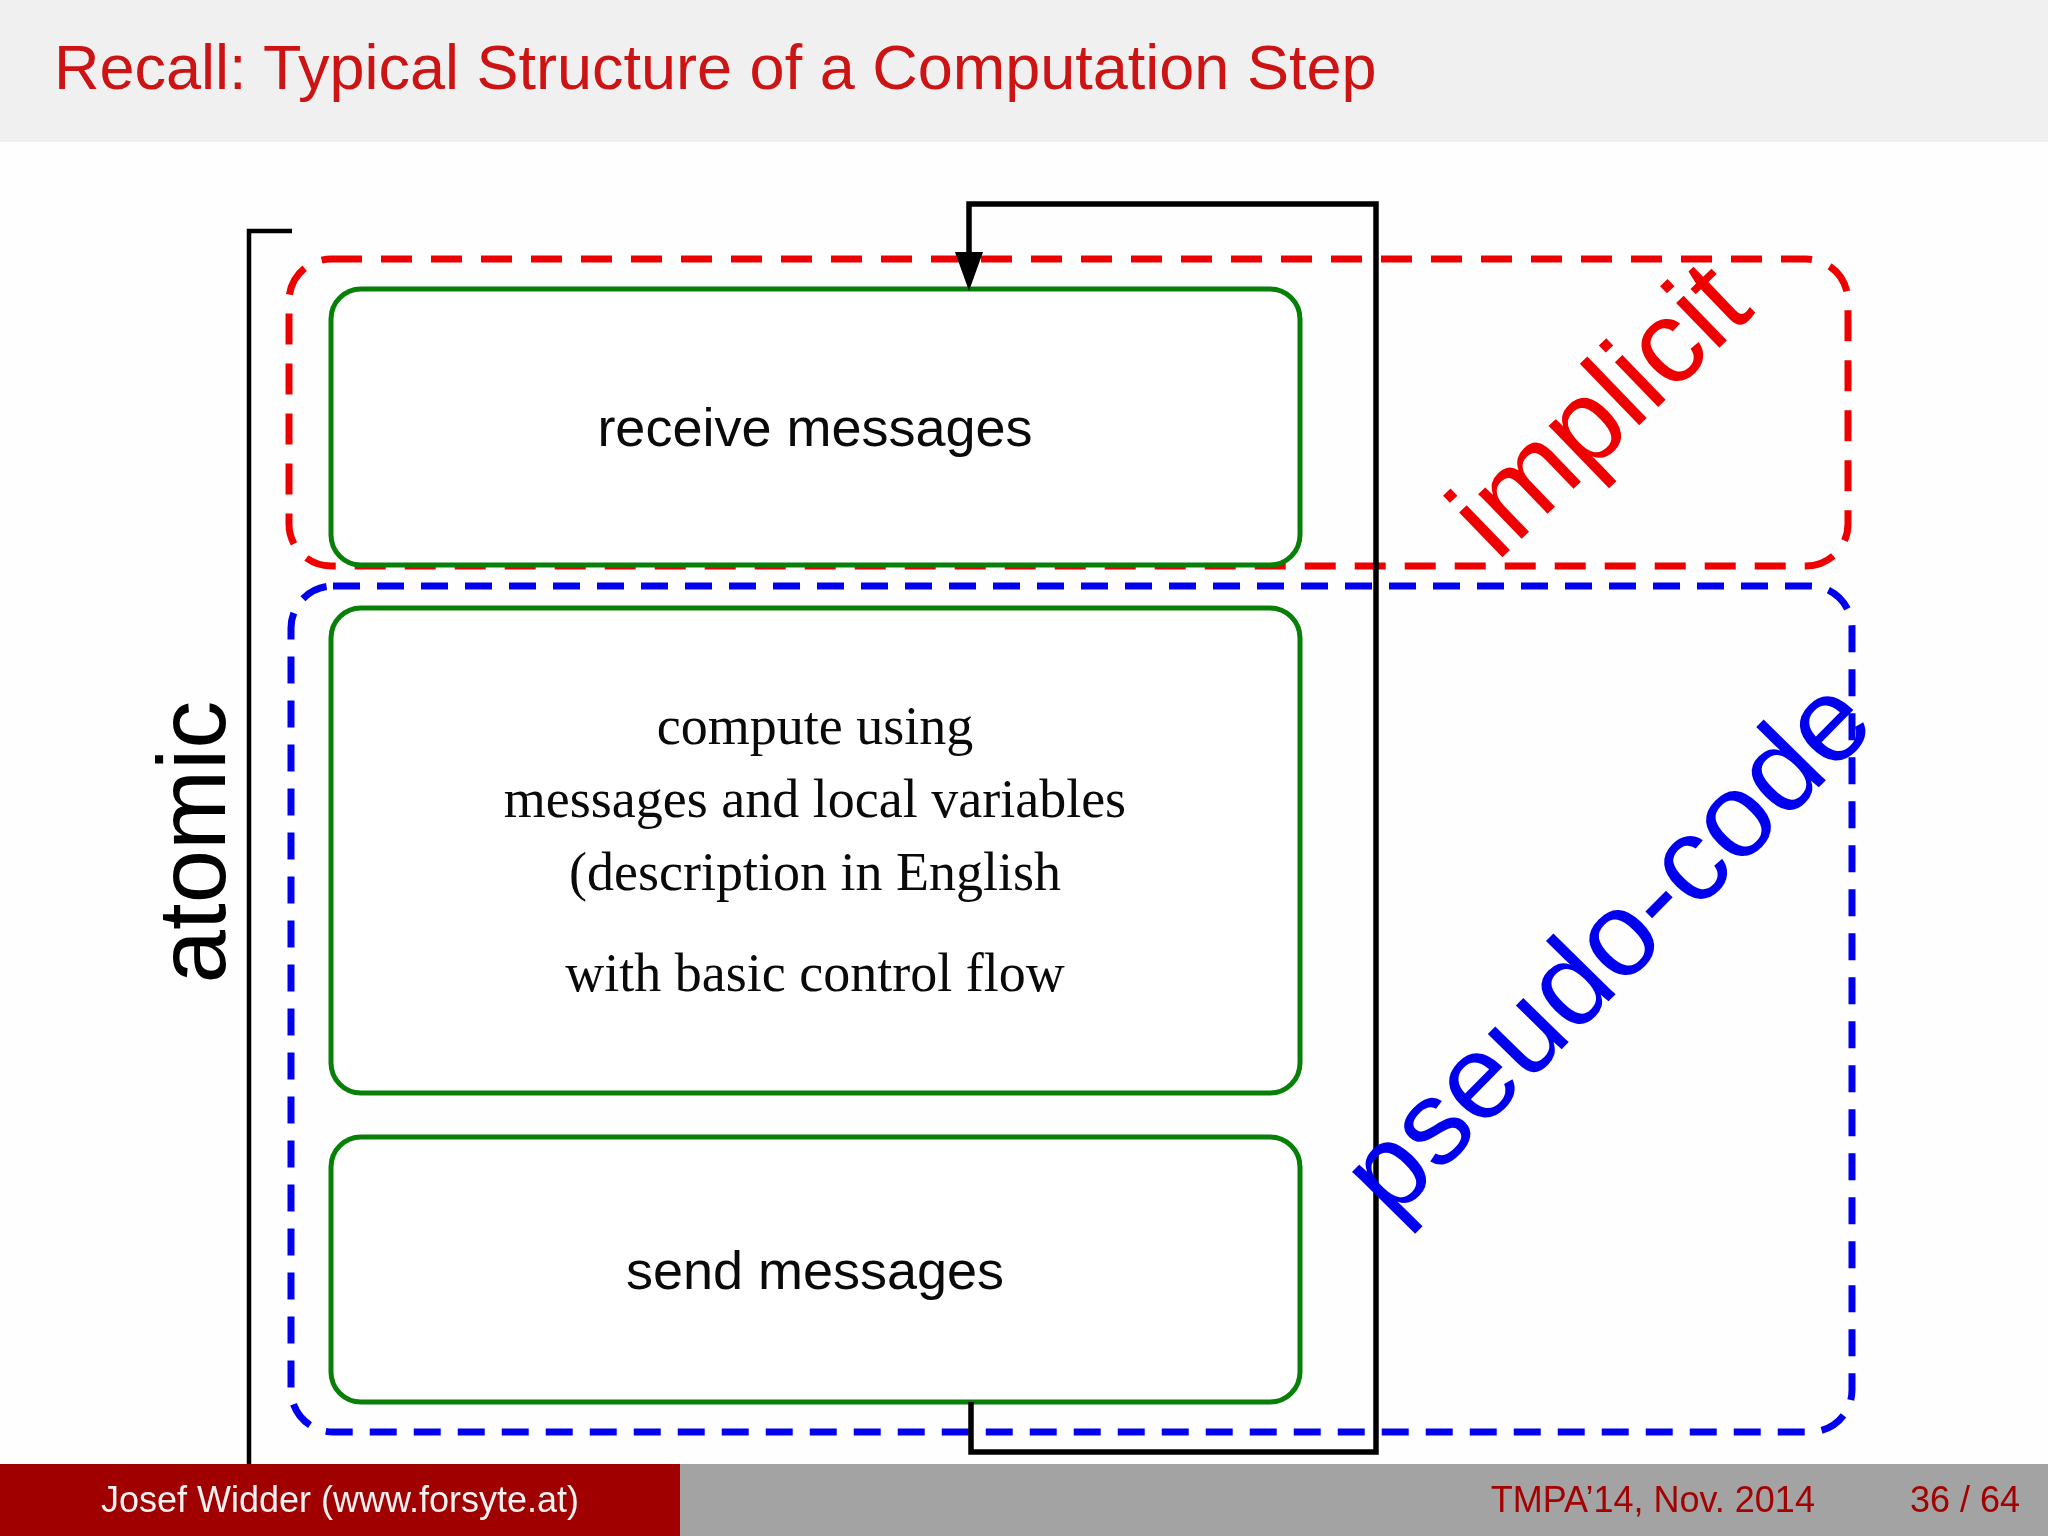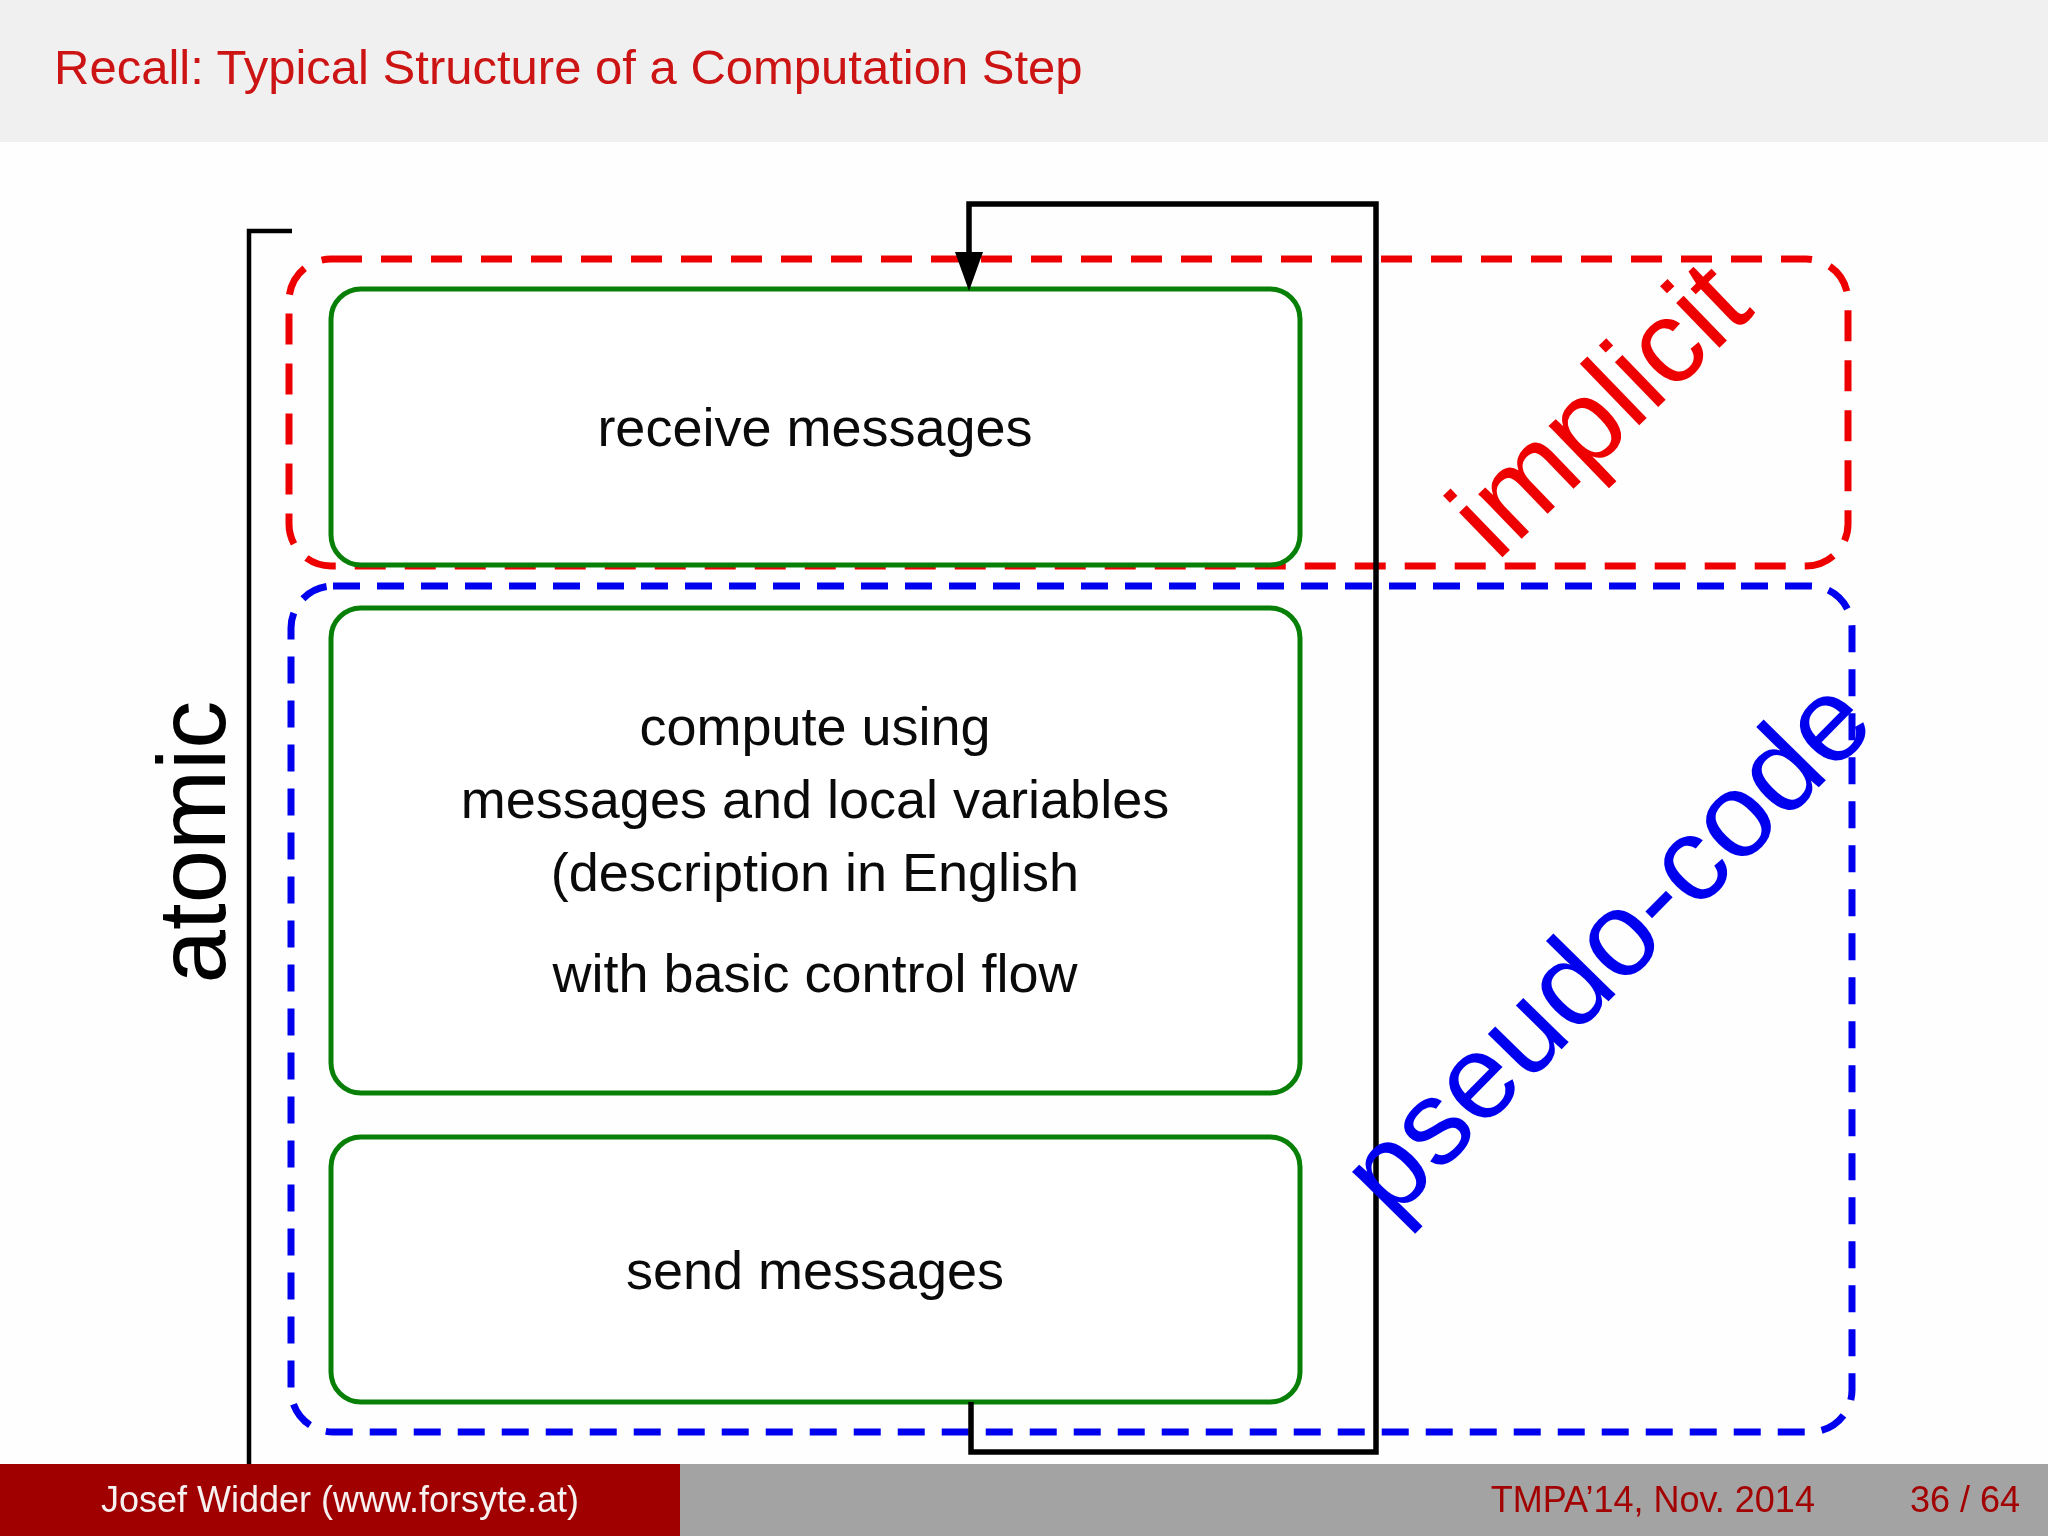--- a/index.html
+++ b/index.html
@@ -7,35 +7,35 @@
     position:relative;width:2048px;height:1536px;overflow:hidden;
     background:#fefefe;
     font-family:"Liberation Sans","DejaVu Sans",sans-serif;
   }
   
   .titlebar{
     position:absolute;top:0;left:0;width:2048px;height:142px;
     background:#f1f0f0;display:flex;align-items:center;
   }
   .titlebar .title{
-    margin:0 0 8px 54px;font-size:49px;font-weight:400;color:#cc1414;
+    margin:0 0 8px 54px;font-size:63px;font-weight:400;color:#cc1414;
     white-space:nowrap;letter-spacing:0;
   }
   
   svg.layer{position:absolute;left:0;top:0;width:2048px;height:1536px;}
   
   .box-label{
     position:absolute;display:flex;align-items:center;justify-content:center;
     text-align:center;font-size:54px;color:#0a0a0a;
   }
   .box-receive{left:330px;top:288px;width:970px;height:277px;}
   .box-send{left:330px;top:1137px;width:970px;height:265px;}
   .box-compute{
     left:330px;top:607px;width:970px;height:486px;
-    flex-direction:column;justify-content:center;line-height:73px;
+    flex-direction:column;justify-content:center;line-height:73px;font-family:Liberation Serif, serif;
   }
   .box-compute .para-gap{margin-top:28px;}
   
   .rot{position:absolute;white-space:nowrap;}
   .rot-atomic{
     left:192px;top:842px;font-size:96px;color:#000;
     transform:translate(-50%,-50%) rotate(-90deg);
   }
   .rot-implicit{
     left:1598px;top:408px;font-size:118px;color:#ee0000;

